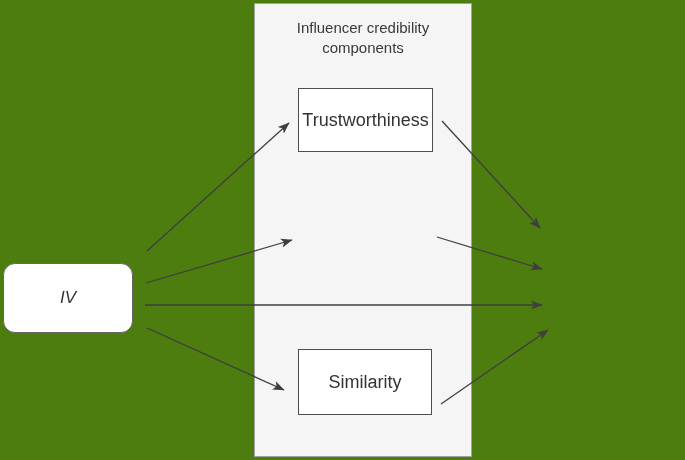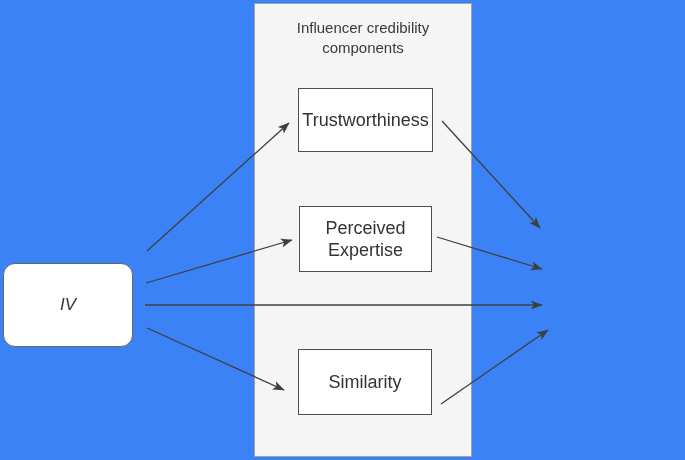--- a/index.html
+++ b/index.html
@@ -1,21 +1,21 @@
 <!DOCTYPE html>
 <html><head>
 <meta charset="utf-8">
 <style>
   * { margin: 0; padding: 0; box-sizing: border-box; }
   html, body { background: #ffffff; }
   .canvas {
     position: relative;
     width: 685px;
     height: 460px;
-    background: #3b82f6;
+    background: #4d7c0f;
     font-family: "Liberation Sans", sans-serif;
     overflow: hidden;
   }
   .panel {
     position: absolute;
     left: 254px; top: 3px;
     width: 218px; height: 454px;
     background: #f5f5f5;
     border: 1px solid #a3a3a3;
     z-index: 0;
@@ -52,21 +52,21 @@
   .node-rect { border: 1.5px solid #4d4d4d; }
   .node-rounded {
     border: 1.4px solid #666666;
     border-radius: 12px;
     font-size: 17px;
   }
   .node-trustworthiness { left: 298px; top: 88px;  width: 135px; height: 64px; }
   .node-perceived      { left: 299px; top: 206px; width: 133px; height: 66px; }
   .node-perceived .node-label { max-width: 86px; }
   .node-similarity     { left: 298px; top: 349px; width: 134px; height: 66px; }
-  .node-iv             { left: 3px;   top: 263px; width: 130px; height: 84px; font-style: italic; }
+  .node-iv             { left: 3px;   top: 263px; width: 130px; height: 70px; font-style: italic; }
   .node-dv             { left: 553px; top: 252px; width: 129px; height: 64px; font-weight: bold; color: #1a1a1a; }
 </style>
 </head>
 <body>
 
 <div class="canvas">
 
   <div class="panel">
     <div class="panel-title">Influencer credibility components</div>
   </div>
@@ -83,23 +83,20 @@
       <line x1="147" y1="328" x2="284" y2="390" class="edge" marker-end="url(#arrowhead)"></line>
       <line x1="442" y1="121" x2="540" y2="228" class="edge" marker-end="url(#arrowhead)"></line>
       <line x1="437" y1="237" x2="542" y2="269" class="edge" marker-end="url(#arrowhead)"></line>
       <line x1="441" y1="404" x2="548" y2="330" class="edge" marker-end="url(#arrowhead)"></line>
     </svg>
 
   <div class="node node-rect node-trustworthiness">
     <span class="node-label">Trustworthiness</span>
   </div>
 
-  <div class="node node-rect node-perceived">
-    <span class="node-label">Perceived Expertise</span>
-  </div>
 
   <div class="node node-rect node-similarity">
     <span class="node-label">Similarity</span>
   </div>
 
   <div class="node node-rounded node-iv">
     <span class="node-label">IV</span>
   </div>
 
 

